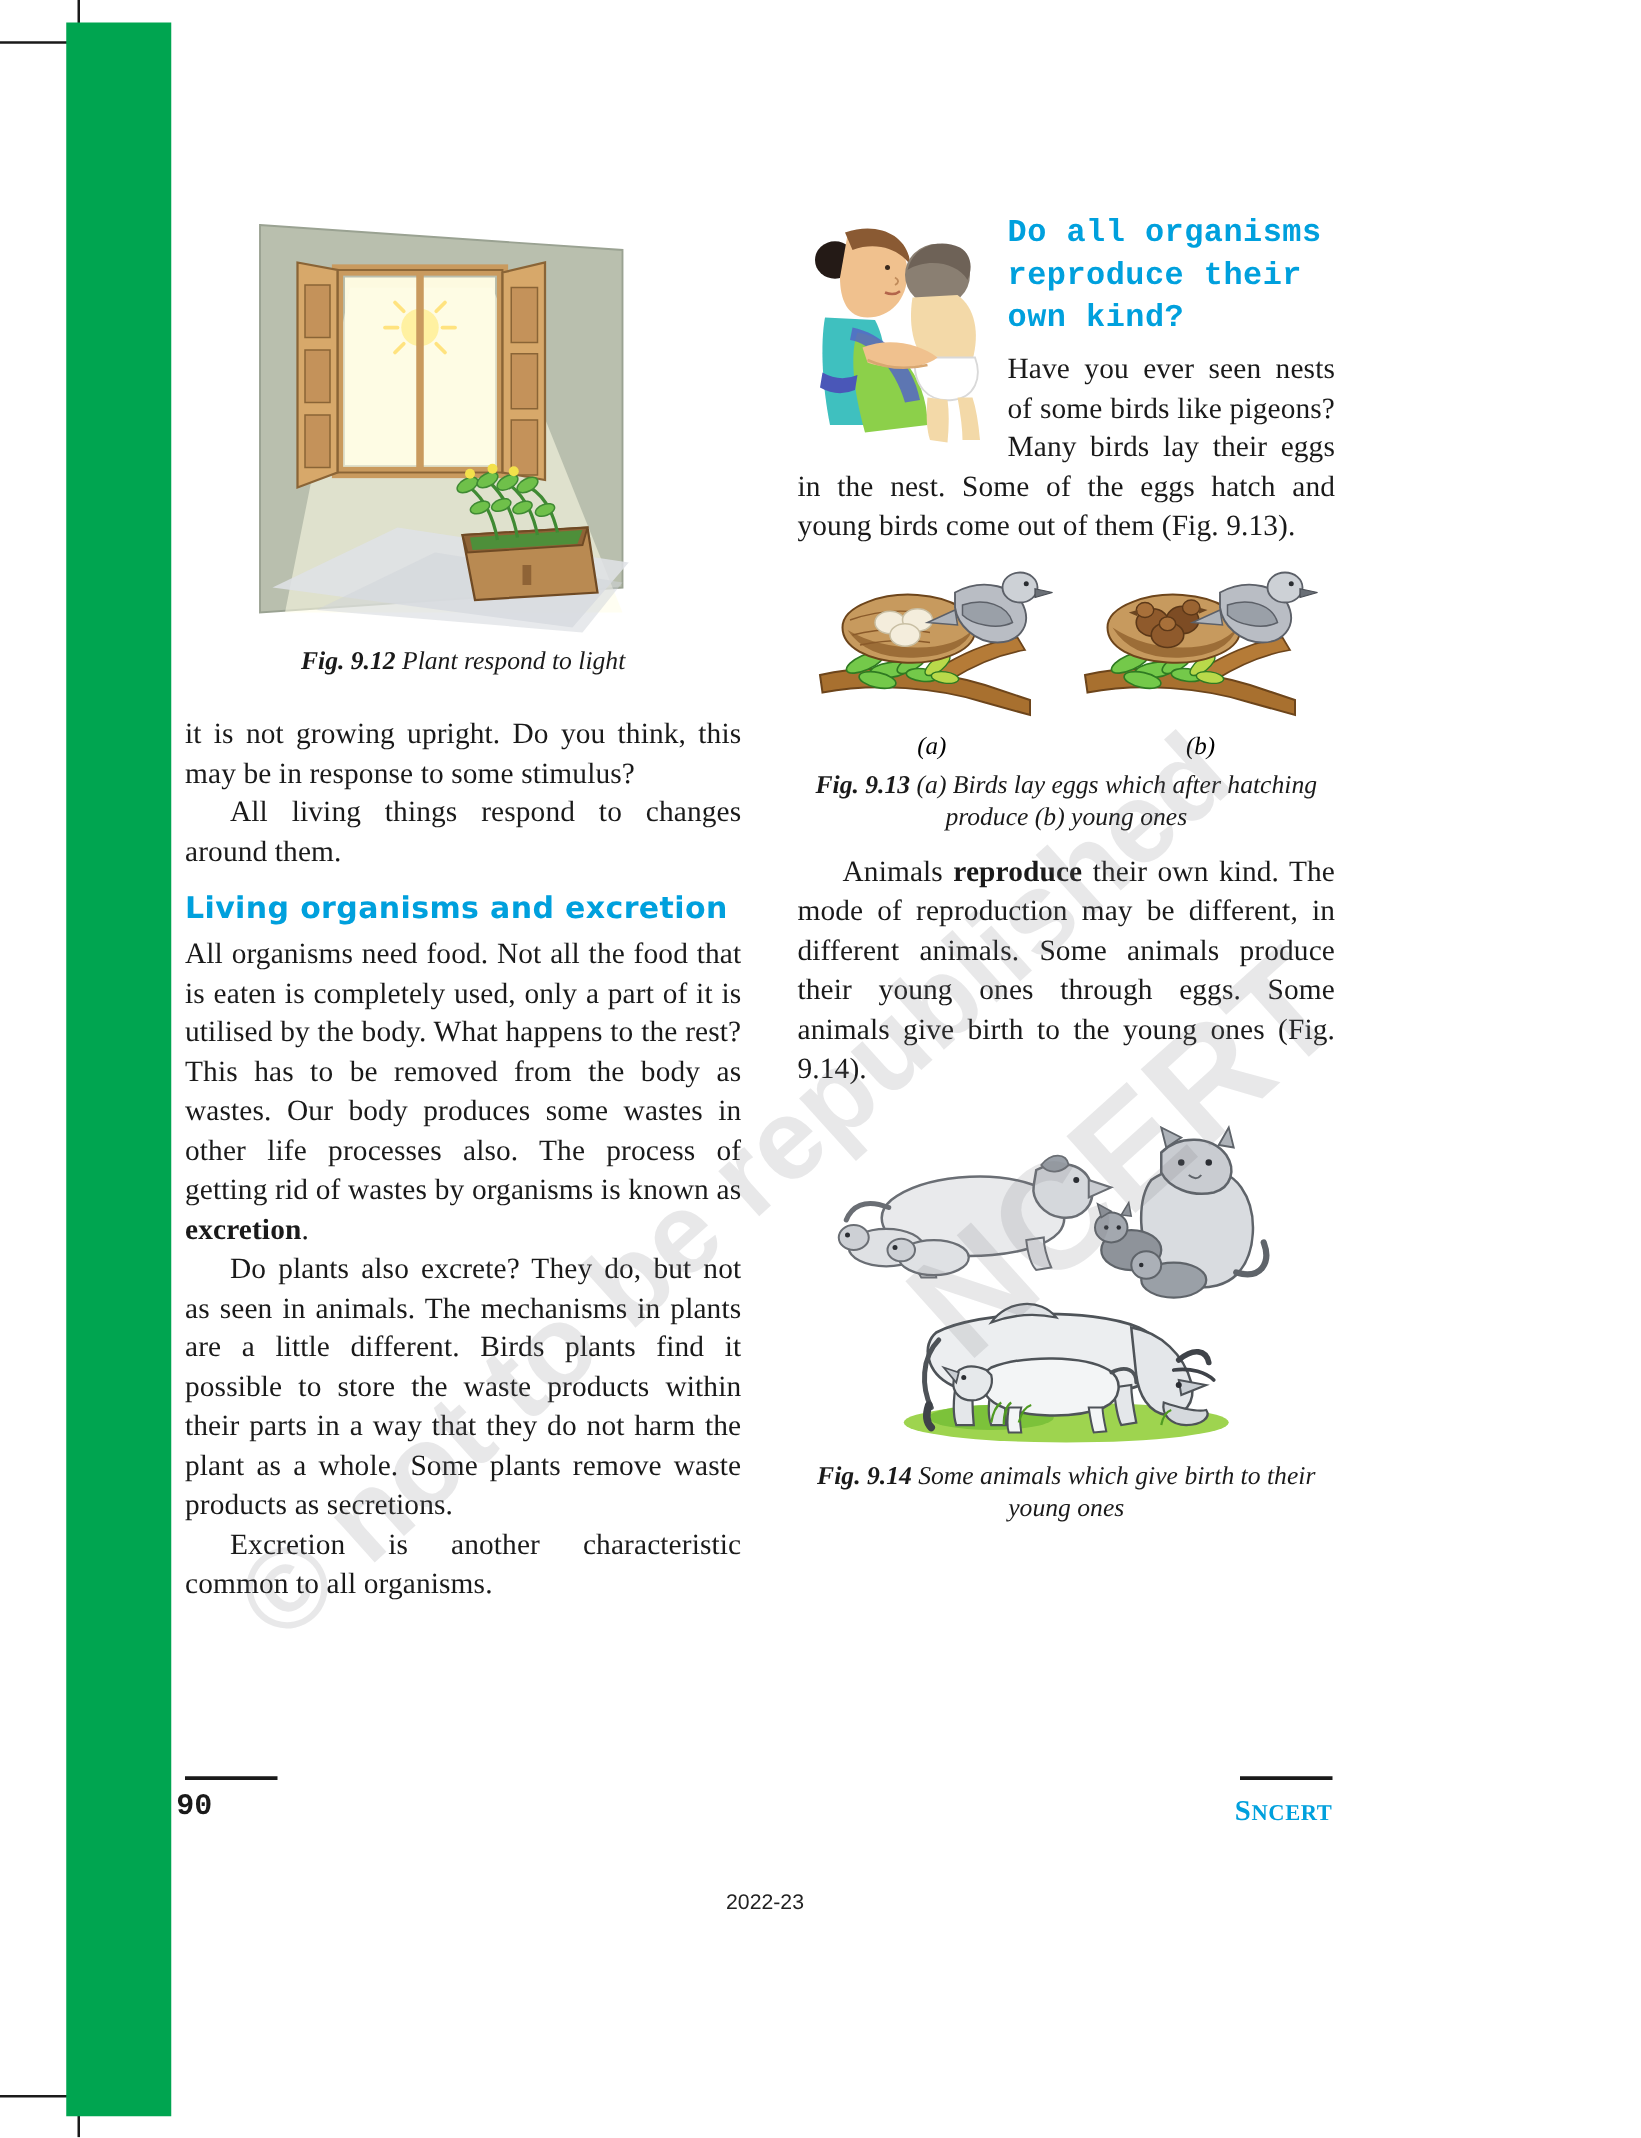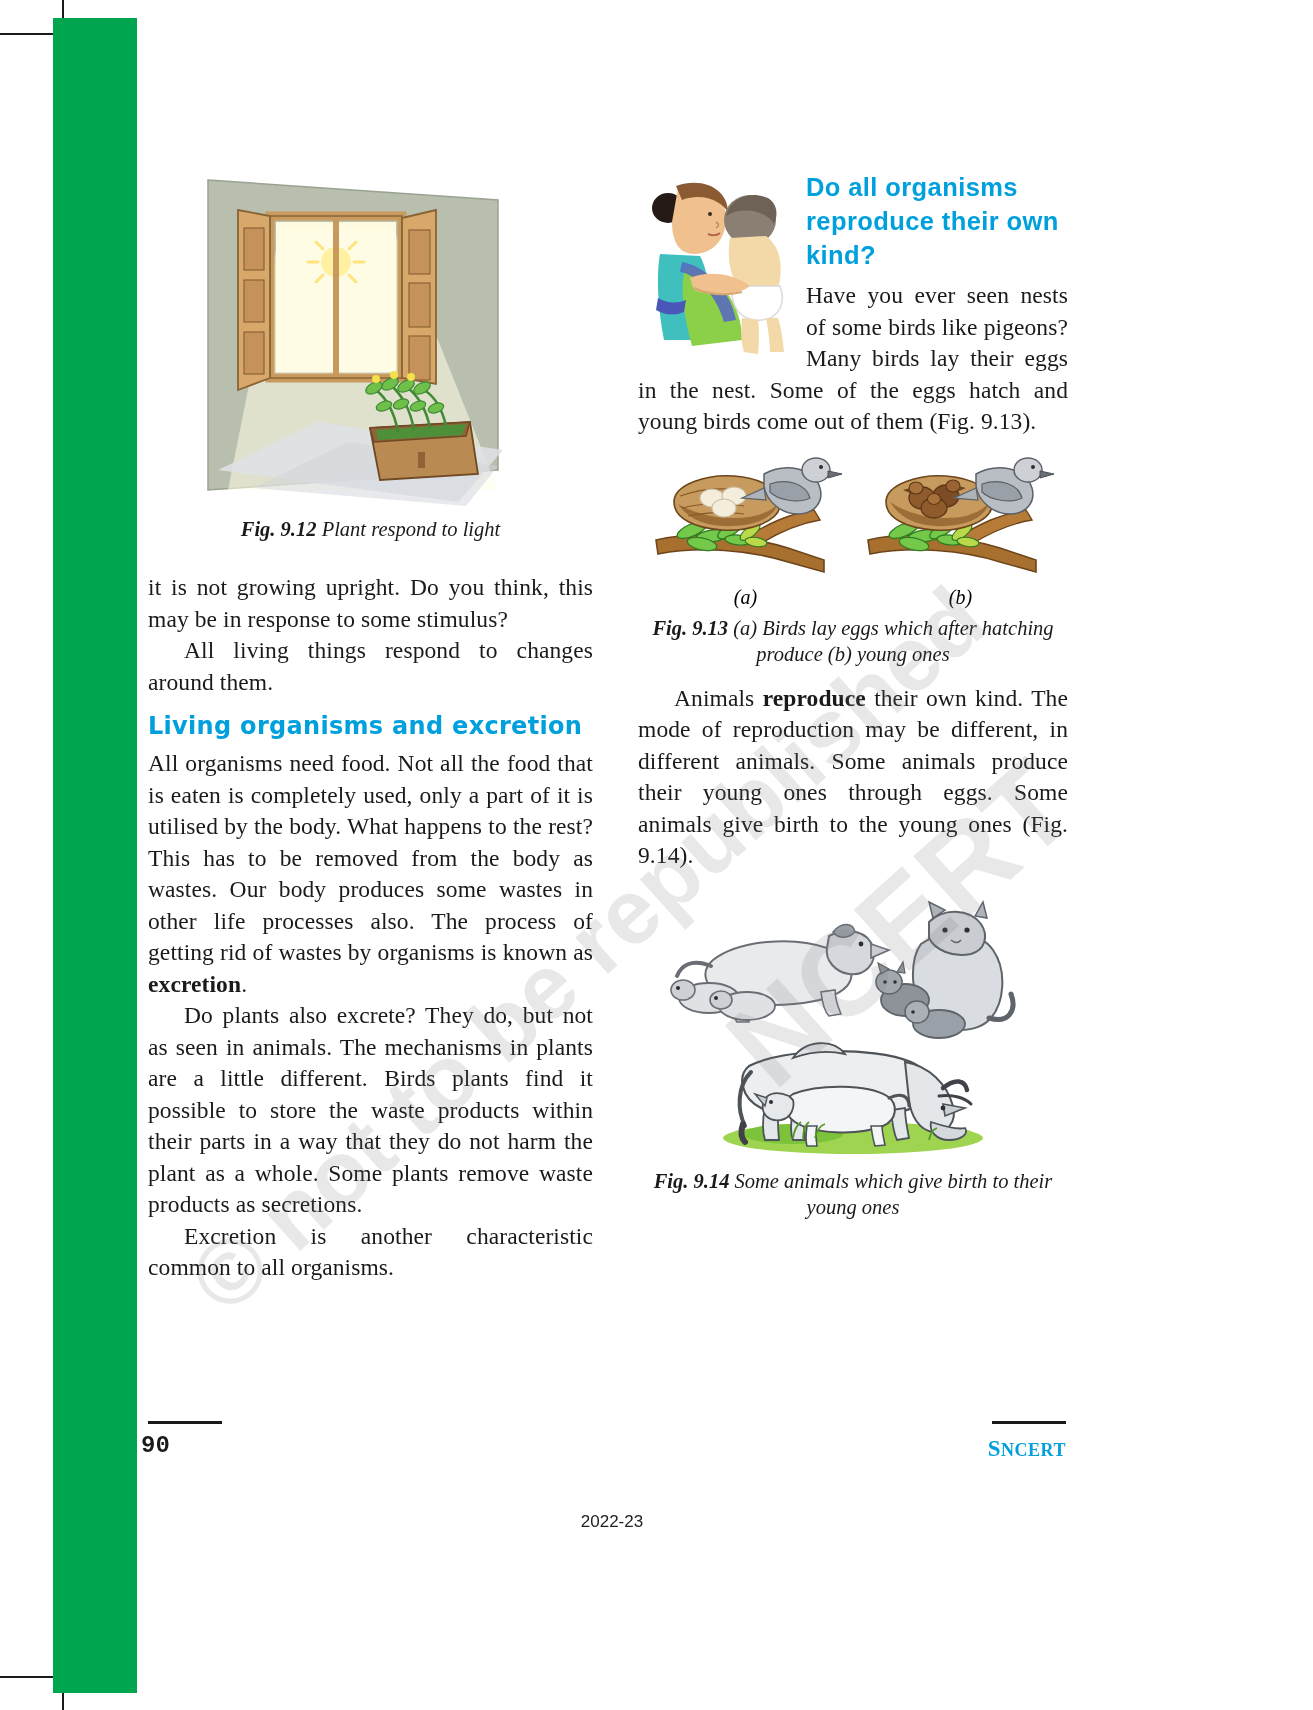--- a/index.html
+++ b/index.html
@@ -70,21 +70,21 @@
 
   .sec-head {
     font-family: "DejaVu Sans", sans-serif;
     font-size: 24px;
     font-weight: bold;
     color: #00a0dd;
     margin: 14px 0 8px 0;
     letter-spacing: 0.3px;
   }
   .q-head {
-    font-family: Liberation Sans, sans-serif;
+    font-family: Liberation Mono, monospace;
     font-size: 25.5px;
     font-weight: bold;
     color: #00a0dd;
     line-height: 34px;
     letter-spacing: 0.4px;
     margin: 0;
   }
 
   .fig-cap {
     font-size: 20.5px;

